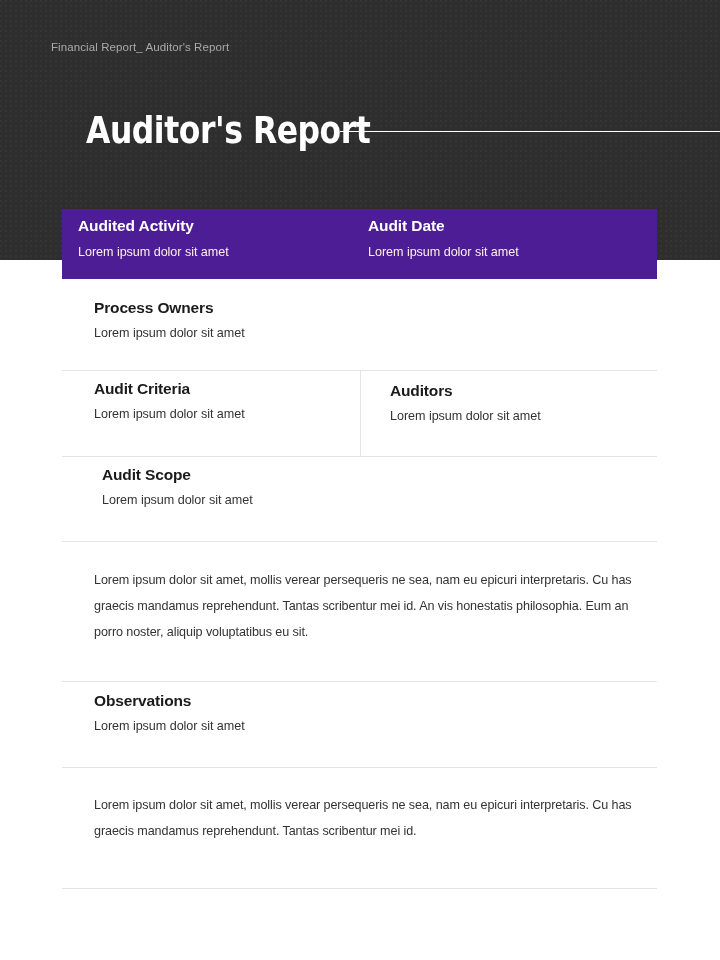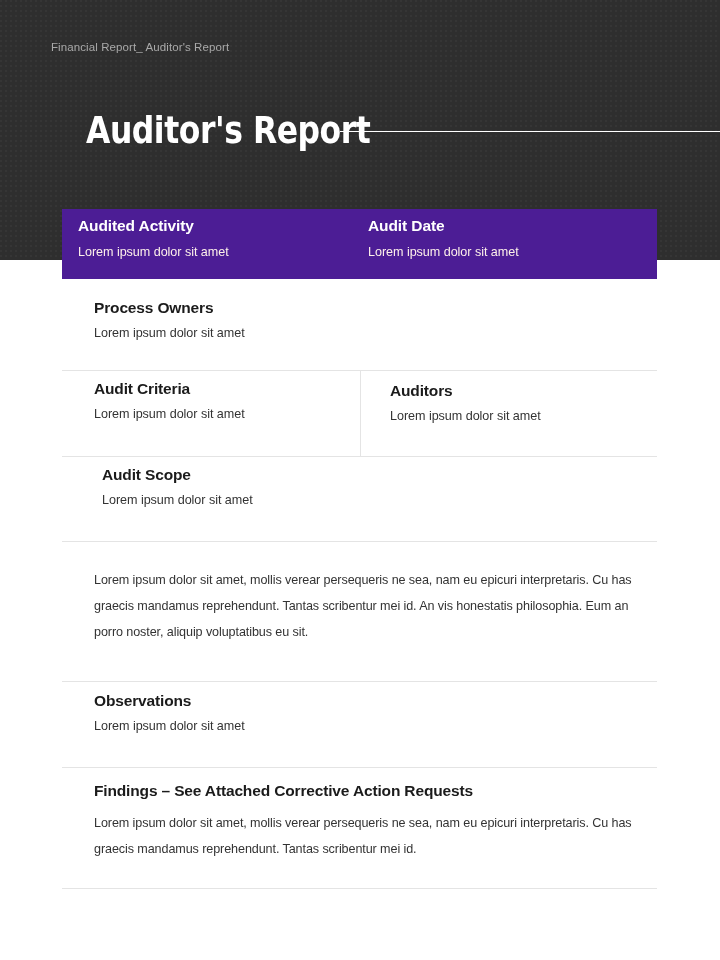--- a/index.html
+++ b/index.html
@@ -148,20 +148,19 @@
     <div class="divider" style="top:391px;"></div>
 
     <div class="sec p-observ">
       <div class="sec-head">Observations</div>
       <div class="sec-body">Lorem ipsum dolor sit amet</div>
     </div>
 
     <div class="divider" style="top:477px;"></div>
 
     <div class="sec p-findings">
-      <div class="sec-head">Findings – See Attached Corrective Action Requests</div>
       <div class="sec-para">Lorem ipsum dolor sit amet, mollis verear persequeris ne sea, nam eu epicuri interpretaris. Cu has graecis mandamus reprehendunt. Tantas scribentur mei id.</div>
     </div>
 
     <div class="divider" style="top:598px;"></div>
 
   </div>
 </div>
 
 </body></html>

